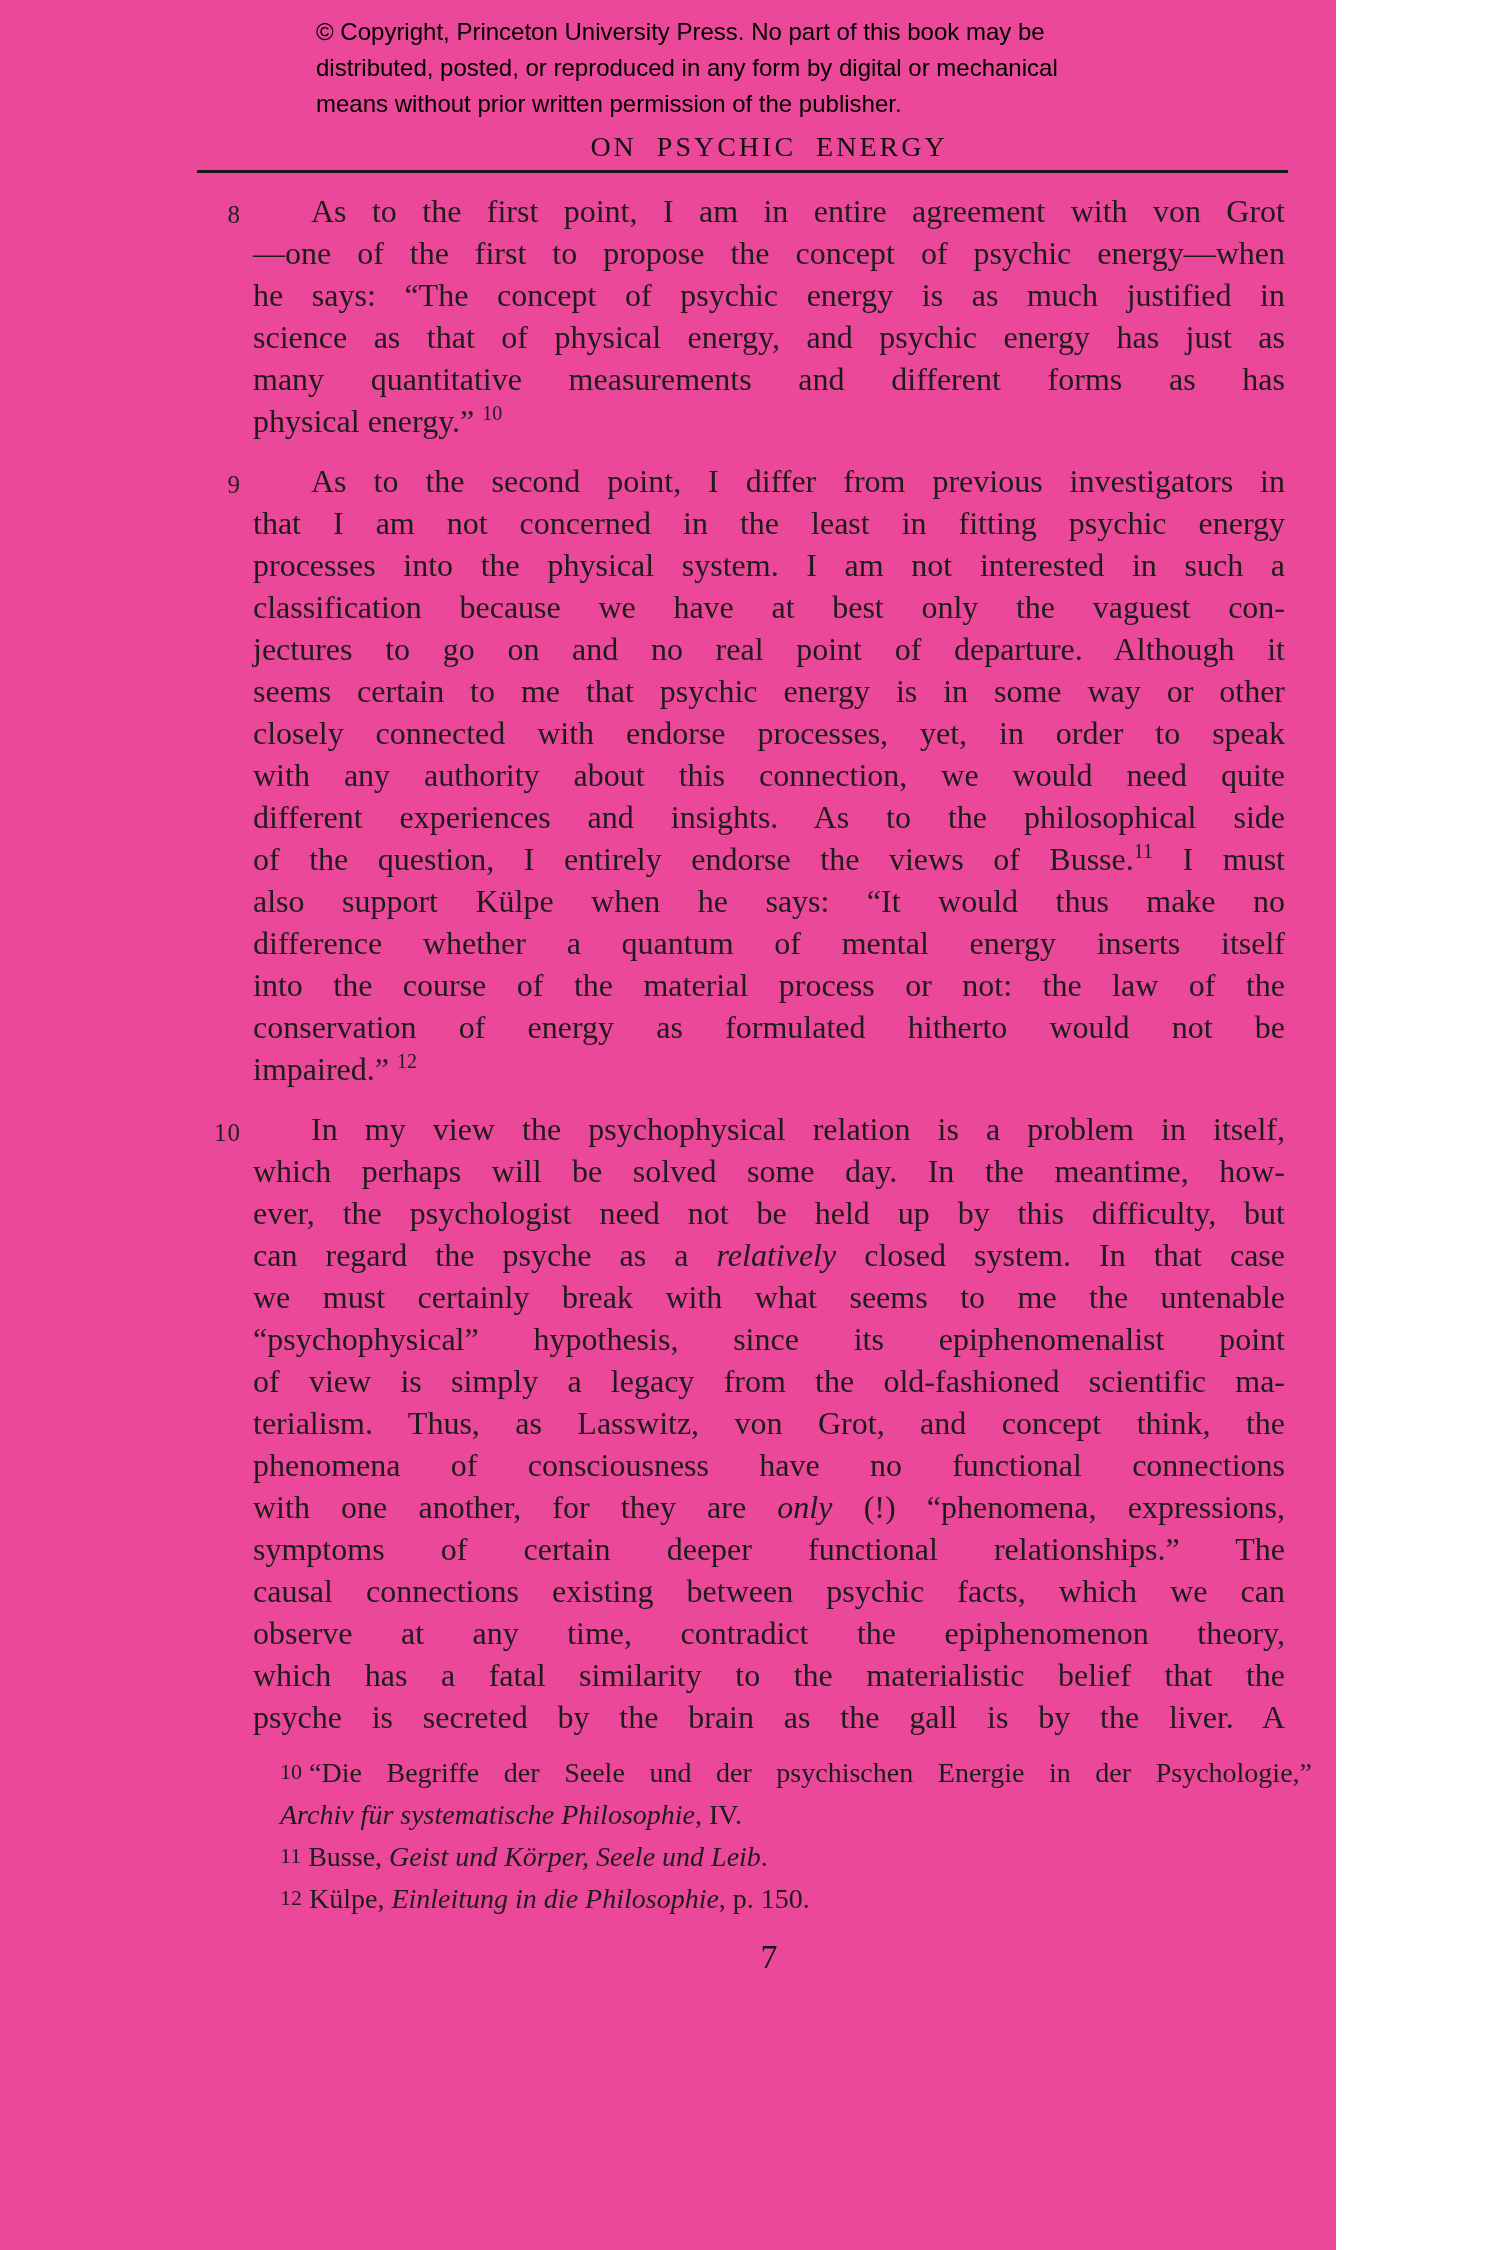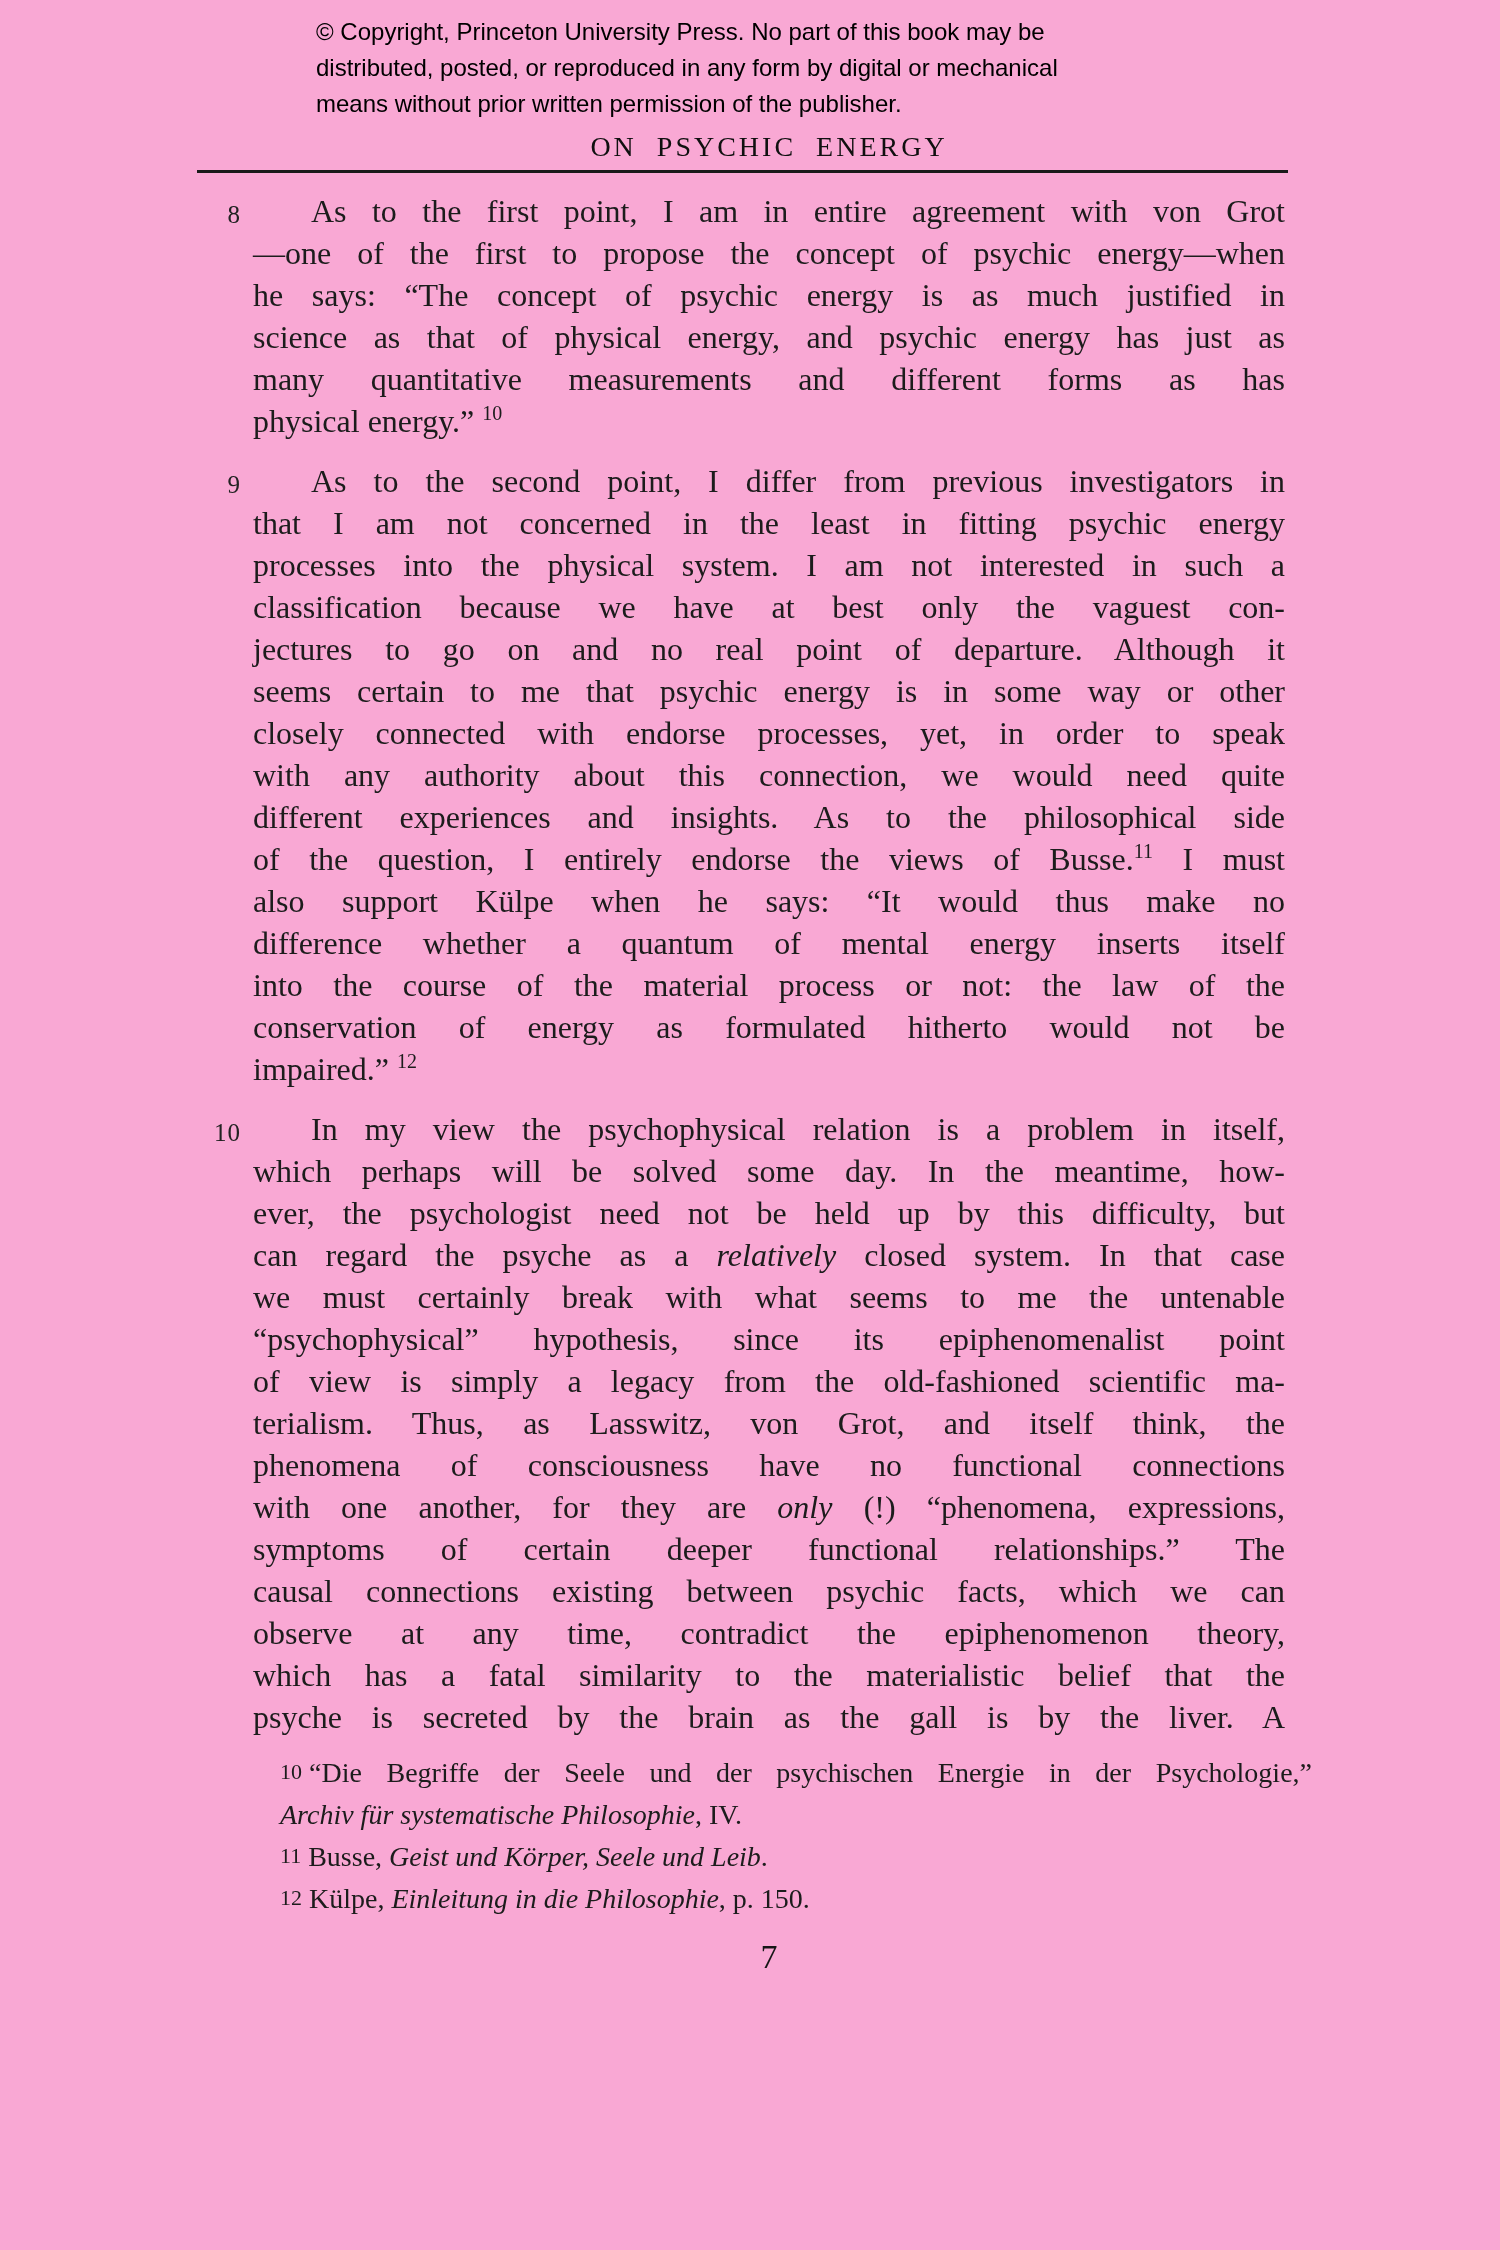--- a/index.html
+++ b/index.html
@@ -1,17 +1,17 @@
 <!DOCTYPE html>
 <html><head>
 <meta charset="utf-8">
 <style>
   html,body{margin:0;padding:0;background:#ffffff;}
   .page{
-    position:relative;width:1500px;height:2250px;background:#f9a8d4;
+    position:relative;width:1336px;height:2250px;background:#ec4899;
     font-family:"Liberation Serif",serif;color:#1c1c1c;overflow:hidden;
   }
   .copyright{
     position:absolute;left:316px;top:14px;
     font-family:"Liberation Sans",sans-serif;font-size:24px;line-height:36px;color:#000;
   }
   .running-head{
     position:absolute;left:253px;width:1032px;top:131px;text-align:center;
     font-weight:400;font-size:28px;letter-spacing:3px;word-spacing:10px;color:#101010;
   }
@@ -81,21 +81,21 @@
       </div>
       <div class="para">
         <span class="pnum">10</span>
         <div class="line ind"><span class="">In my view the psychophysical relation is a problem in itself,</span></div>
         <div class="line"><span class="">which perhaps will be solved some day. In the meantime, how-</span></div>
         <div class="line"><span class="">ever, the psychologist need not be held up by this difficulty, but</span></div>
         <div class="line"><span class="">can regard the psyche as a </span><span class="it">relatively</span><span class=""> closed system. In that case</span></div>
         <div class="line"><span class="">we must certainly break with what seems to me the untenable</span></div>
         <div class="line"><span class="">“psychophysical” hypothesis, since its epiphenomenalist point</span></div>
         <div class="line"><span class="">of view is simply a legacy from the old-fashioned scientific ma-</span></div>
-        <div class="line"><span class="">terialism. Thus, as Lasswitz, von Grot, and itself think, the</span></div>
+        <div class="line"><span class="">terialism. Thus, as Lasswitz, von Grot, and concept think, the</span></div>
         <div class="line"><span class="">phenomena of consciousness have no functional connections</span></div>
         <div class="line"><span class="">with one another, for they are </span><span class="it">only</span><span class=""> (!) “phenomena, expressions,</span></div>
         <div class="line"><span class="">symptoms of certain deeper functional relationships.” The</span></div>
         <div class="line"><span class="">causal connections existing between psychic facts, which we can</span></div>
         <div class="line"><span class="">observe at any time, contradict the epiphenomenon theory,</span></div>
         <div class="line"><span class="">which has a fatal similarity to the materialistic belief that the</span></div>
         <div class="line"><span class="">psyche is secreted by the brain as the gall is by the liver. A</span></div>
       </div>
     </div>
 

